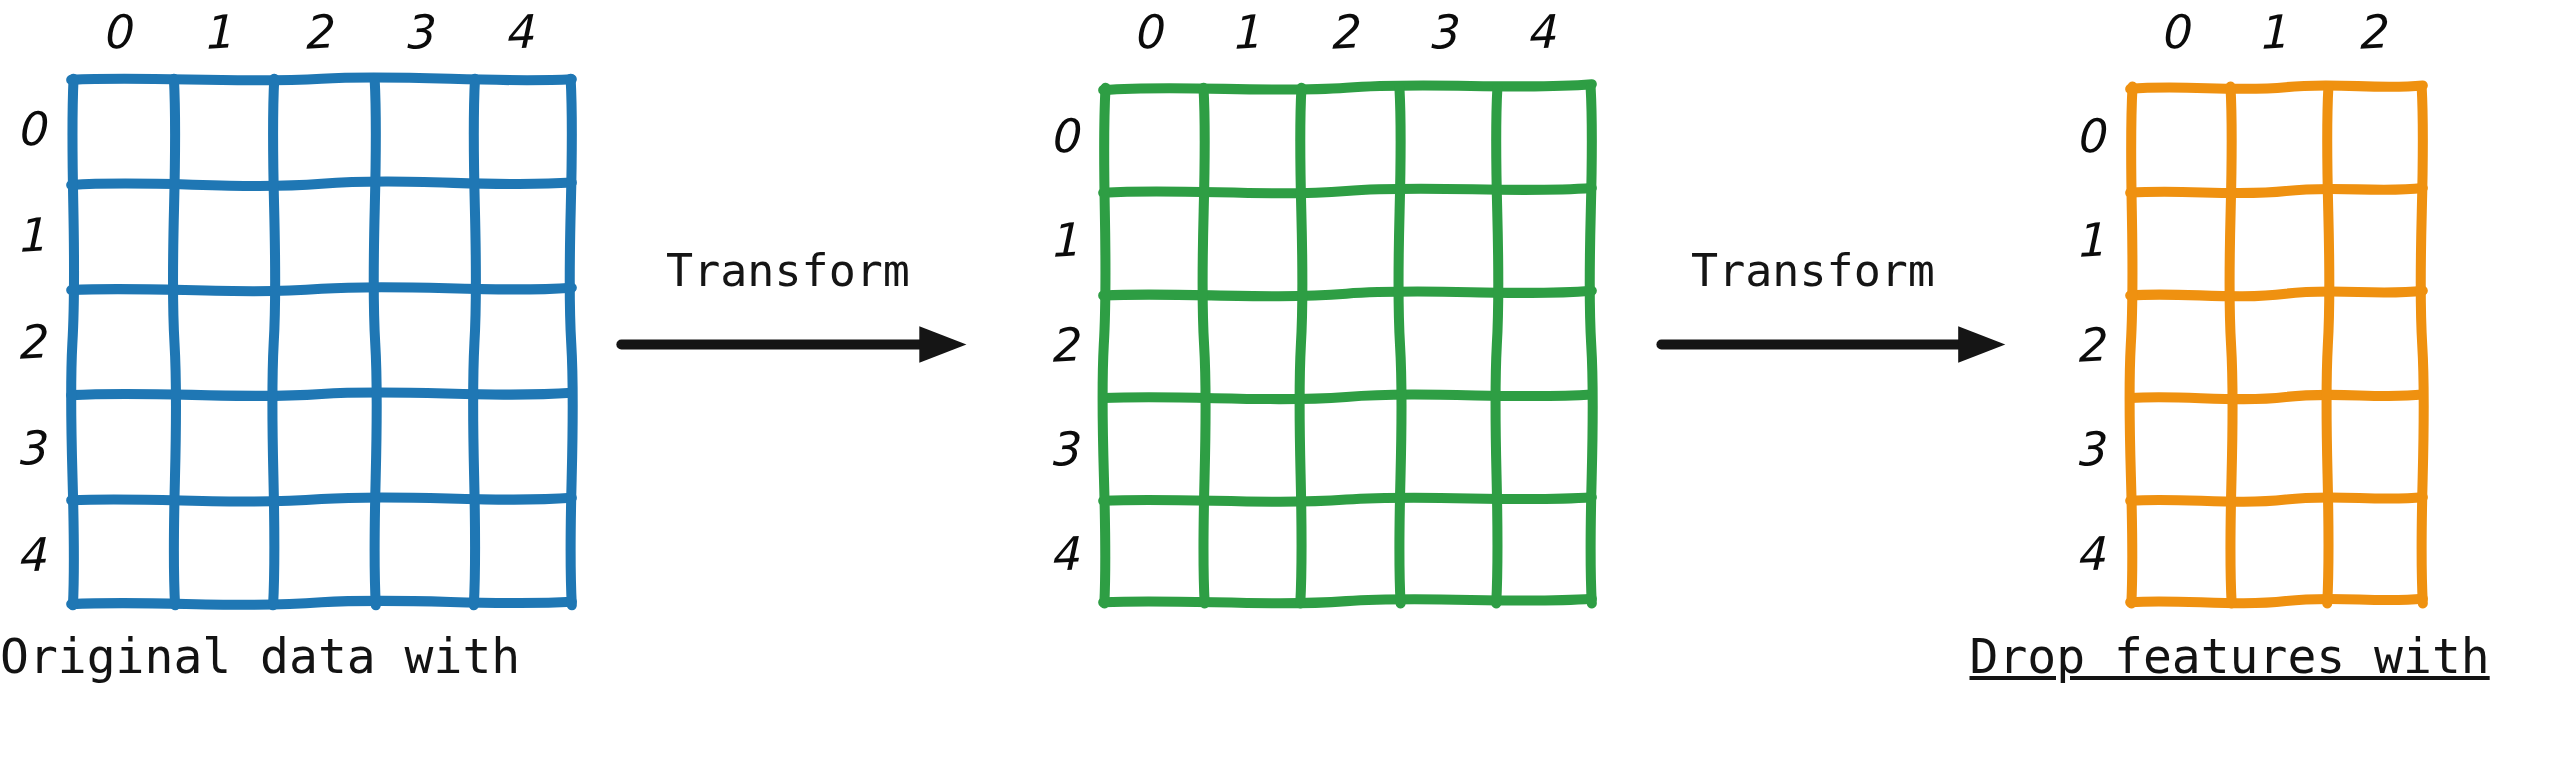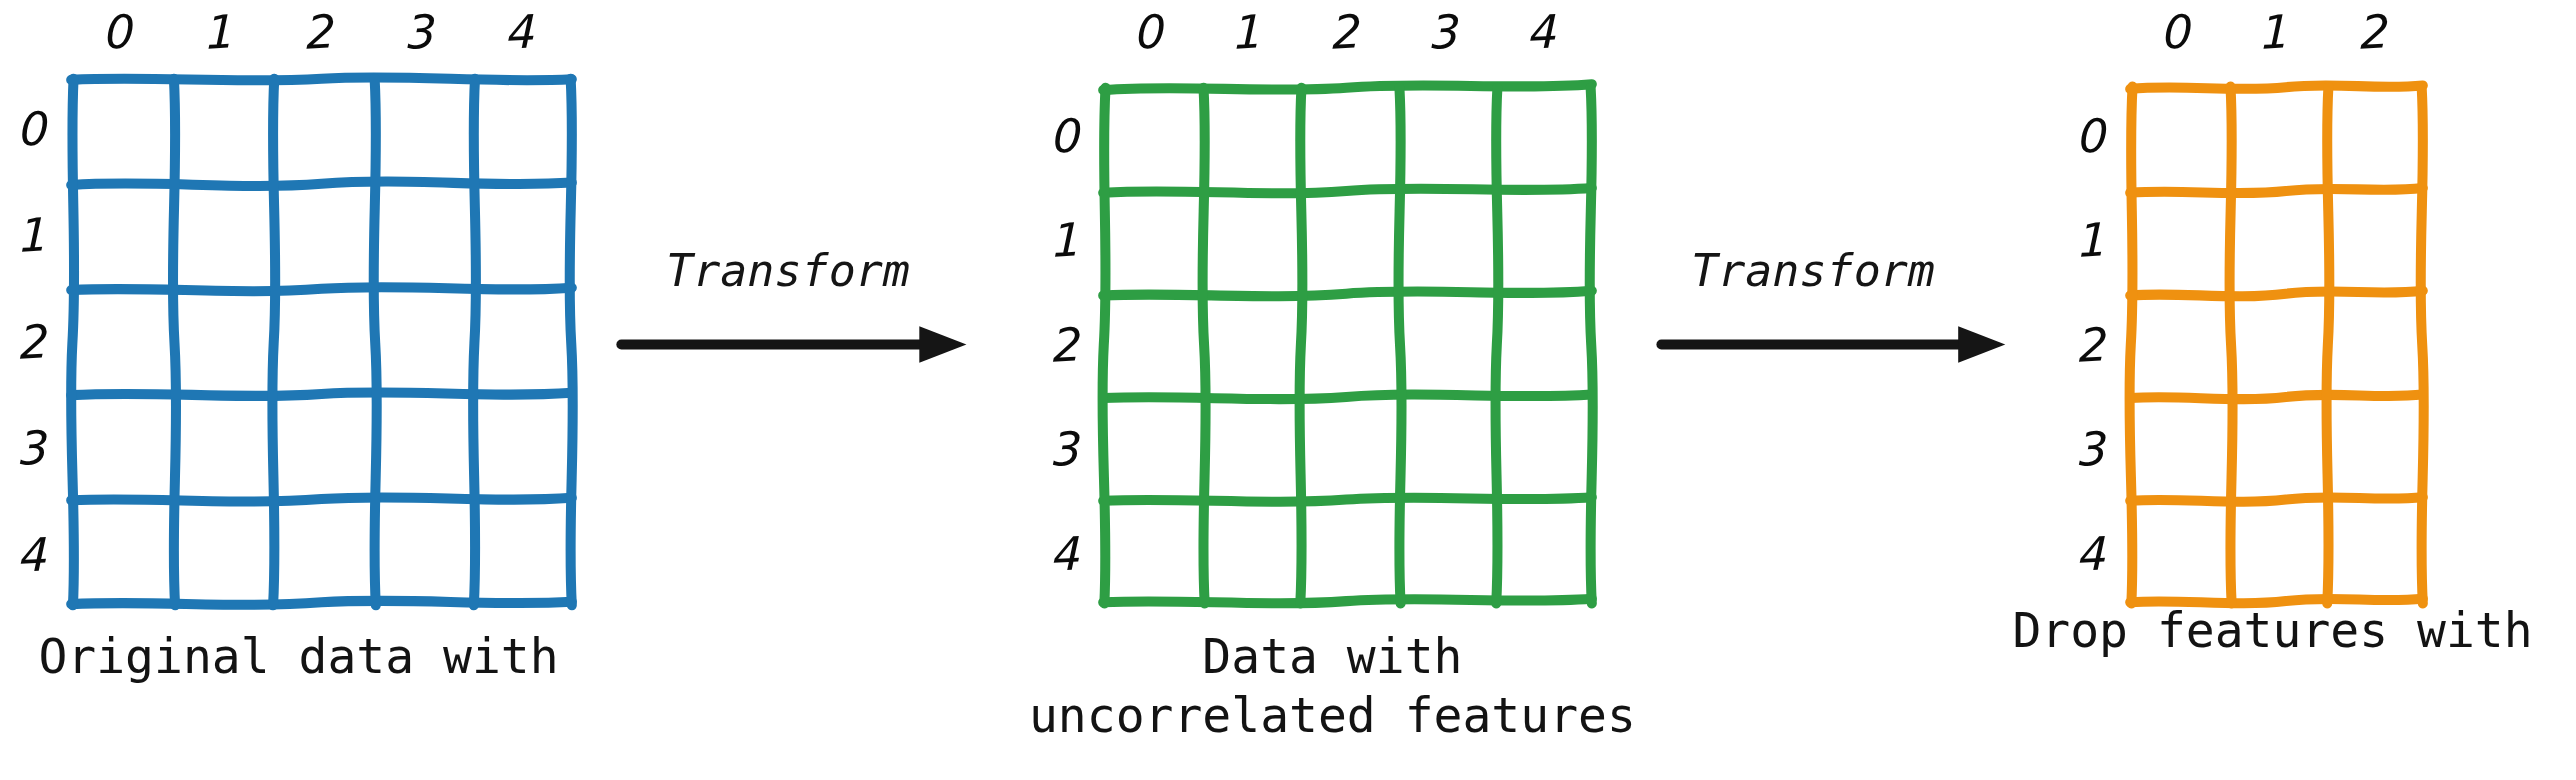--- a/index.html
+++ b/index.html
@@ -62,35 +62,33 @@
   }
   .row-labels .tick {
     flex: 1 1 0;
     display: flex;
     align-items: center;
     justify-content: center;
   }
   
   .caption {
     position: absolute;
-    text-align: center;
     color: #131313;
     font-family: "DejaVu Sans Mono", "Liberation Mono", monospace;
     font-size: 48px;
     line-height: 1.22;
     font-weight: 400;
     white-space: nowrap;
   }
   .caption .cap-line {
     display: block;
   }
   
   .transform-group {
     position: absolute;
-    font-style: italic;
   }
   .transform-label {
     position: absolute;
     width: 100%;
     text-align: center;
     color: #151515;
     font-family: "DejaVu Sans Mono", "Liberation Mono", monospace;
     font-size: 45px;
     line-height: 1;
     white-space: nowrap;
@@ -187,24 +185,20 @@
           <path d="M6,6 C-2,146 12,292 3,442 C-5,588 11,734 4,880"></path>
           <path d="M172,6 C180,148 164,292 173,442 C182,590 166,736 174,880"></path>
           <path d="M338,6 C330,146 346,294 337,442 C329,588 344,734 336,880"></path>
           <path d="M504,6 C512,148 496,292 505,442 C514,590 498,736 506,880"></path>
           <path d="M670,6 C662,148 678,292 669,442 C661,590 676,734 668,880"></path>
           <path d="M828,6 C836,146 820,294 829,442 C838,588 822,736 830,880"></path>
         </g>
       </svg>
     </div>
 
-    <div class="caption" style="left:-23.6px; top:627px; width:644px;">
-      <span class="cap-line">Data with</span>
-      <span class="cap-line">uncorrelated features</span>
-    </div>
   </div>
 
   <div class="transform-group" style="left:1630px; top:248px; width:366px; height:130px;">
     <div class="transform-label" style="top:0px;">Transform</div>
     <svg class="arrow-svg" width="366" height="53" viewBox="0 0 620 90" style="left:17.7px; top:70px;">
       <line x1="22" y1="45" x2="528" y2="45" stroke="#151515" stroke-width="17" stroke-linecap="round"></line>
       <polygon points="526,14 606,45 526,76" fill="#151515"></polygon>
     </svg>
   </div>
 
@@ -234,19 +228,19 @@
           <path d="M2,706 C90,700 178,714 266,704 C350,694 422,708 498,700"></path>
           <path d="M2,878 C88,872 180,886 266,876 C352,866 420,880 498,872"></path>
           <path d="M6,4 C-2,146 12,292 3,442 C-5,588 11,734 4,880"></path>
           <path d="M172,4 C180,148 164,292 173,442 C182,590 166,736 174,880"></path>
           <path d="M338,4 C330,146 346,294 337,442 C329,588 344,734 336,880"></path>
           <path d="M496,4 C504,146 488,294 497,442 C506,588 490,736 498,880"></path>
         </g>
       </svg>
     </div>
 
-    <div class="caption" style="left:-32.5px; top:601px; width:606px;">
+    <div class="caption" style="left:-32.5px; top:627px; width:606px;text-decoration:underline;">
       <span class="cap-line">Drop features with</span>
     </div>
   </div>
 
 </div>
 
 
 </body></html>

